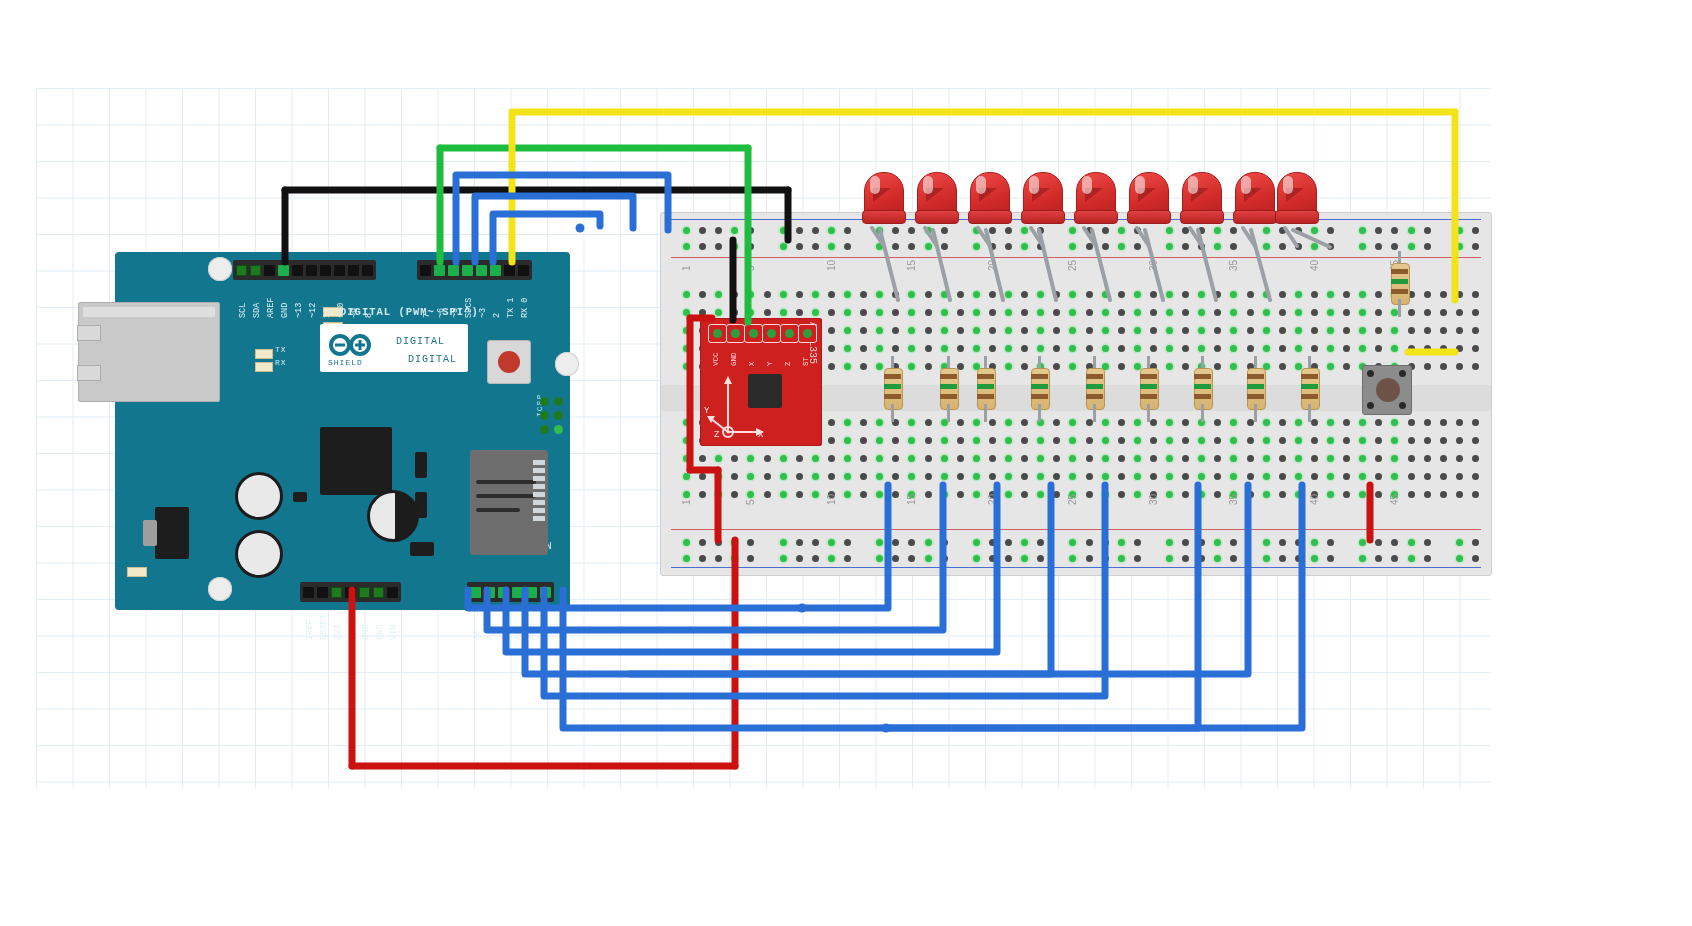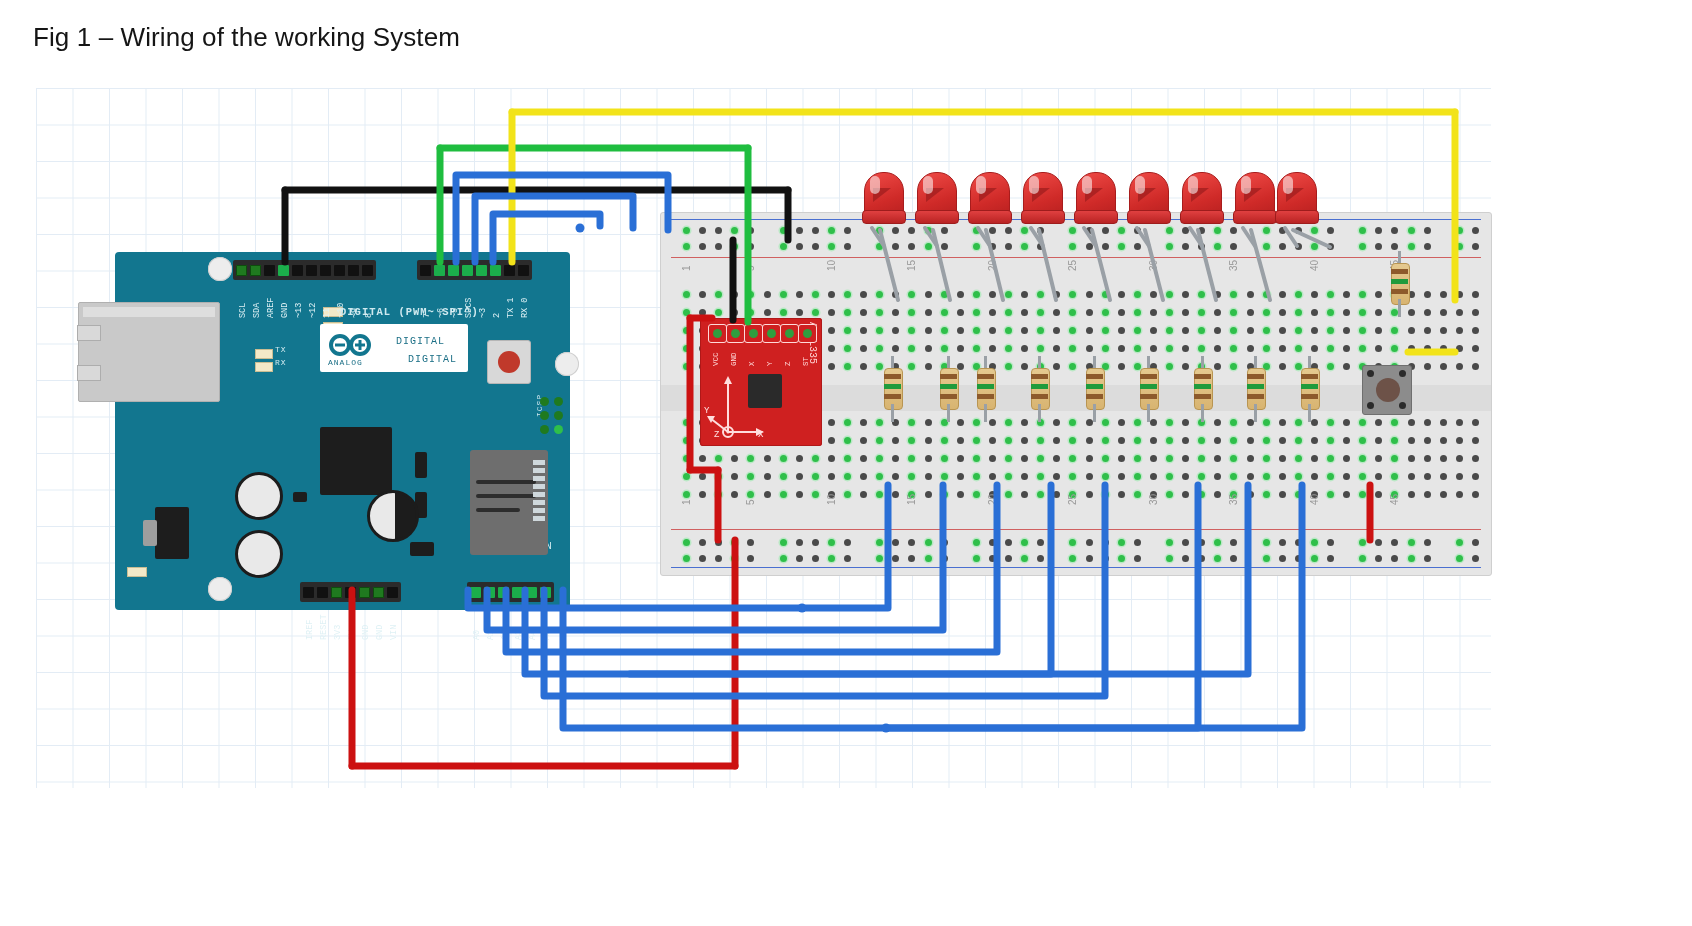--- a/index.html
+++ b/index.html
@@ -117,21 +117,20 @@
         border:1px solid #6f6f6f;border-radius:3px;}
   .pbtn .cap2{position:absolute;left:13px;top:12px;width:24px;height:24px;border-radius:50%;
         background:#6d5248;}
   .pbtn i{position:absolute;width:7px;height:7px;border-radius:50%;background:#2a2a2a;}
 </style>
 </head>
 <body>
 
 <div id="stage">
 
-  <div class="fig-title">Fig 1 – Wiring of the working System</div>
 
   <div class="canvas">
     <div class="grid"></div>
   </div>
 
   <div class="bb" id="bb">
       <div class="railline" style="top: 6px; background: rgb(74, 111, 208);"></div>
       <div class="railline" style="top: 44px; background: rgb(208, 96, 96);"></div>
       <div class="railline" style="top: 316px; background: rgb(208, 96, 96);"></div>
       <div class="railline" style="top: 354px; background: rgb(74, 111, 208);"></div>
@@ -842,21 +841,21 @@
     <div class="silk" style="left:160px;top:106px;font-size:8px;">RX</div>
 
     <div class="ardlogo" style="left:205px;top:72px;width:148px;height:48px;">
       <svg class="inf" viewBox="0 0 46 22">
         <circle cx="12" cy="11" r="9"></circle>
           <circle cx="32" cy="11" r="9"></circle>
         <line x1="7" y1="11" x2="17" y2="11" stroke="#12768f" stroke-width="3"></line>
         <line x1="27" y1="11" x2="37" y2="11" stroke="#12768f" stroke-width="3"></line>
         <line x1="32" y1="6" x2="32" y2="16" stroke="#12768f" stroke-width="3"></line>
       </svg>
-      <div class="silk silk-dark" style="left:8px;top:34px;font-size:8px;">ANALOG</div>
+      <div class="silk silk-dark" style="left:8px;top:34px;font-size:8px;">SHIELD</div>
       <div class="silk silk-dark" style="left:76px;top:12px;font-size:10px;">DIGITAL</div>
       <div class="silk silk-dark" style="left:88px;top:30px;font-size:10px;">DIGITAL</div>
     </div>
 
     <div class="silk" style="left:225px;top:54px;font-weight:bold;">DIGITAL (PWM~ SPI^)</div>
     <div class="silk" style="left:372px;top:288px;">ANALOG IN</div>
     <div class="silk" style="left:420px;top:165px;font-size:8px;transform:rotate(-90deg);transform-origin:left top;">ICSP</div>
 
     <div class="chip" style="left:205px;top:175px;width:72px;height:68px;"></div>
     <div class="chip" style="left:300px;top:200px;width:12px;height:26px;"></div>

